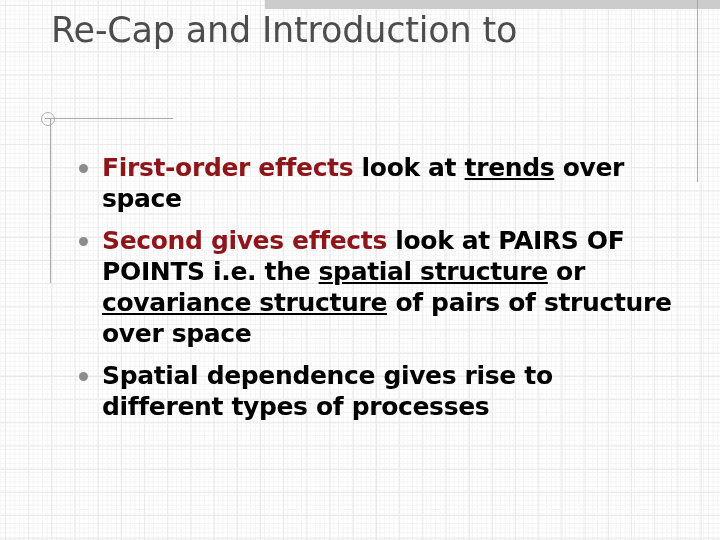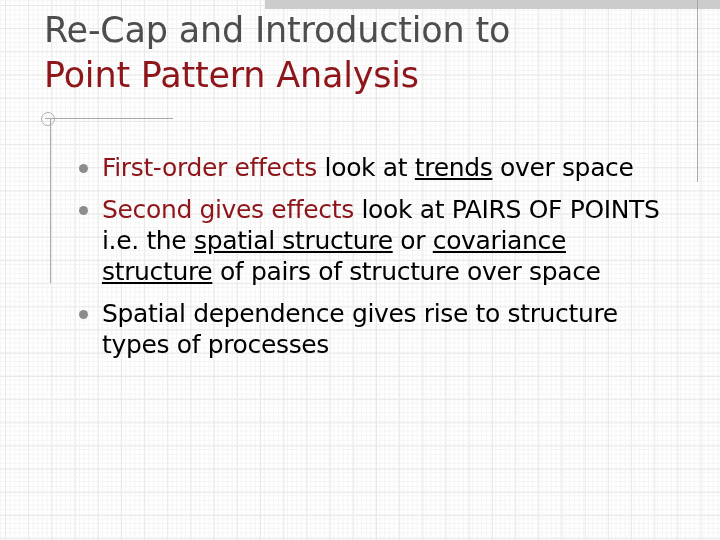--- a/index.html
+++ b/index.html
@@ -79,21 +79,21 @@
     left: 50px;
     top: 118px;
     width: 1px;
     height: 165px;
     background: #a8a8a8;
   }
 
   
   .title {
     position: absolute;
-    left: 44px;
+    left: 51px;
     top: 8px;
     width: 640px;
   }
   .title-line {
     font-family: "DejaVu Sans", sans-serif;
     font-size: 35px;
     line-height: 45px;
     font-weight: 400;
     letter-spacing: -0.2px;
     white-space: nowrap;
@@ -105,20 +105,21 @@
   .body {
     position: absolute;
     left: 76px;
     top: 152px;
     width: 600px;
   }
   .bullet-row {
     position: relative;
     padding-left: 26px;
     margin-bottom: 11px;
+    font-weight: bold;
   }
   .bullet-dot {
     position: absolute;
     left: 3px;
     top: 12px;
     width: 9px;
     height: 9px;
     border-radius: 50%;
     background: #8c8c8c;
   }
@@ -144,34 +145,33 @@
 
   <div class="top-band"></div>
   <div class="right-rule"></div>
 
   <div class="orn-circle"></div>
   <div class="orn-hline"></div>
   <div class="orn-vline"></div>
 
   <div class="title">
     <div class="title-line title-line-1">Re-Cap and Introduction to</div>
-    <div class="title-line title-line-2">Point Pattern Analysis</div>
   </div>
 
   <div class="body">
 
     <div class="bullet-row">
       <span class="bullet-dot"></span>
       <span class="bullet-text" id="bullet-0"><span class="em-red">First-order effects</span><span> look at </span><span class="u">trends</span><span> over space</span></span>
     </div>
 
     <div class="bullet-row">
       <span class="bullet-dot"></span>
       <span class="bullet-text" id="bullet-1"><span class="em-red">Second gives effects</span><span> look at PAIRS OF POINTS i.e. the </span><span class="u">spatial structure</span><span> or </span><span class="u">covariance structure</span><span> of pairs of structure over space</span></span>
     </div>
 
     <div class="bullet-row">
       <span class="bullet-dot"></span>
-      <span class="bullet-text" id="bullet-2"><span>Spatial dependence gives rise to structure types of processes</span></span>
+      <span class="bullet-text" id="bullet-2"><span>Spatial dependence gives rise to different types of processes</span></span>
     </div>
 
   </div>
 </div>
 
 </body></html>

